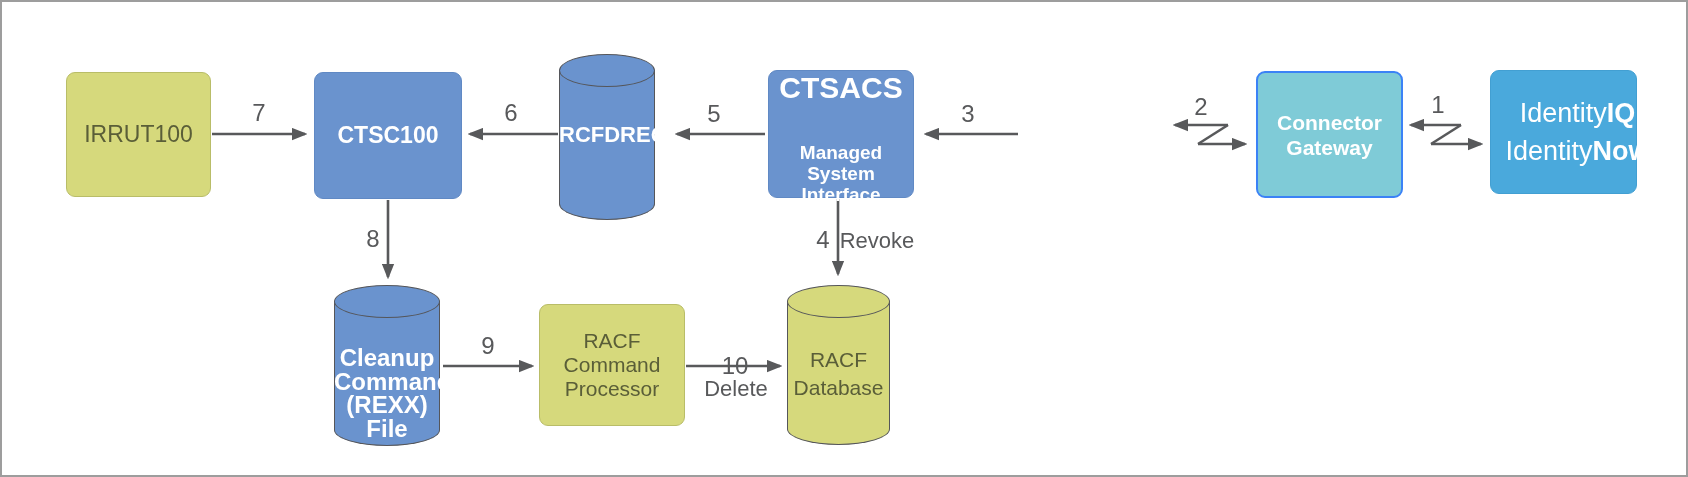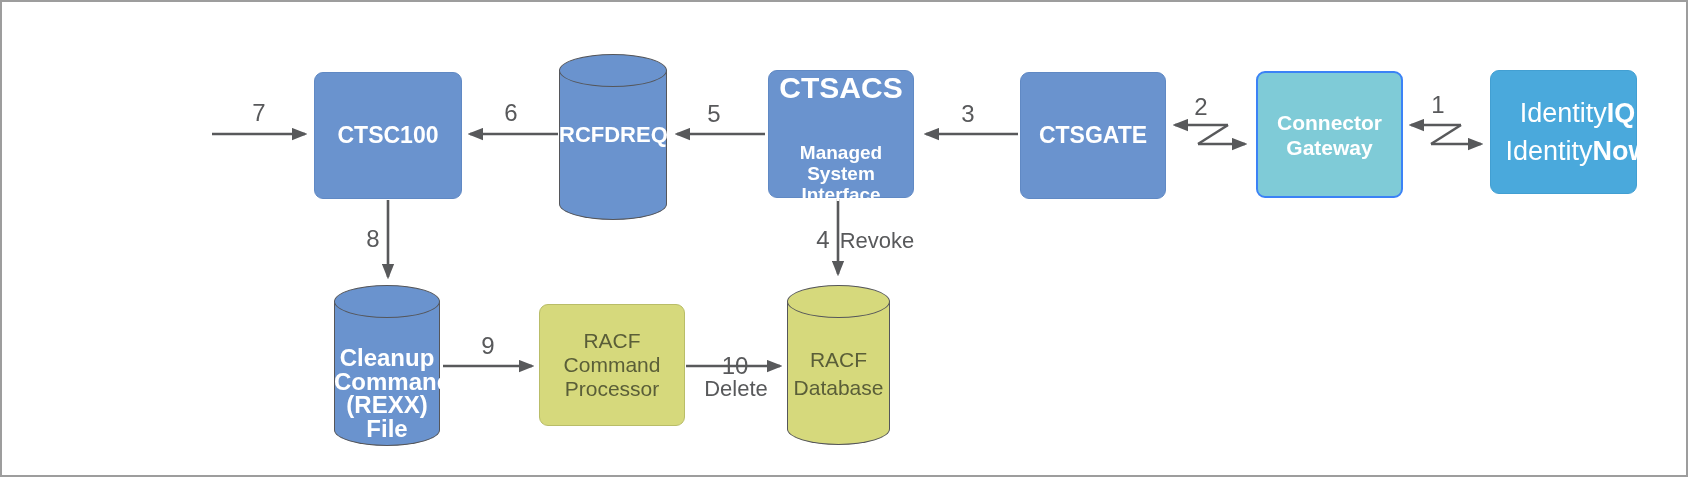--- a/index.html
+++ b/index.html
@@ -82,43 +82,43 @@
       <line x1="386" y1="198" x2="386" y2="275" marker-end="url(#ah)"></line>
 
       <line x1="836" y1="197" x2="836" y2="272" marker-end="url(#ah)"></line>
 
       <line x1="441" y1="364" x2="530" y2="364" marker-end="url(#ah)"></line>
 
       <line x1="684" y1="364" x2="778" y2="364" marker-end="url(#ah)"></line>
     </g>
   </svg>
 
+  <div class="node yellow" style="left:64px;top:70px;width:145px;height:125px;font-size:23px;">
+    <span class="line">IRRUT100</span>
+  </div>
 
   <div class="node blue" style="left:312px;top:70px;width:148px;height:127px;">
     <span class="line">CTSC100</span>
   </div>
 
-  <div class="cyl bluec" style="left:557px;top:52px;width:108px;height:166px;">
+  <div class="cyl bluec" style="left:557px;top:52px;width:96px;height:166px;">
     <div class="cyl-top"></div>
     <div class="cyl-body"></div>
     <div class="cyl-label" style="top:68px;font-size:22px;">RCFDREQ</div>
   </div>
 
   <div class="node blue" style="left:766px;top:68px;width:146px;height:128px;justify-content:flex-start;">
     <div class="split-title">CTSACS</div>
     <div class="split-divider"></div>
     <div class="split-sub">
       <span class="line">Managed System</span>
       <span class="line">Interface</span>
     </div>
   </div>
 
-  <div class="node blue" style="left:1018px;top:70px;width:146px;height:127px;">
-    <span class="line">CTSGATE</span>
-  </div>
 
   <div class="node teal" style="left:1254px;top:69px;width:147px;height:127px;">
     <span class="line">Connector</span>
     <span class="line">Gateway</span>
   </div>
 
   <div class="node lblue" style="left:1488px;top:68px;width:147px;height:124px;">
     <div class="id-line"><span>Identity</span><b>IQ</b></div>
     <div class="id-line"><span>Identity</span><b>Now</b></div>
   </div>

